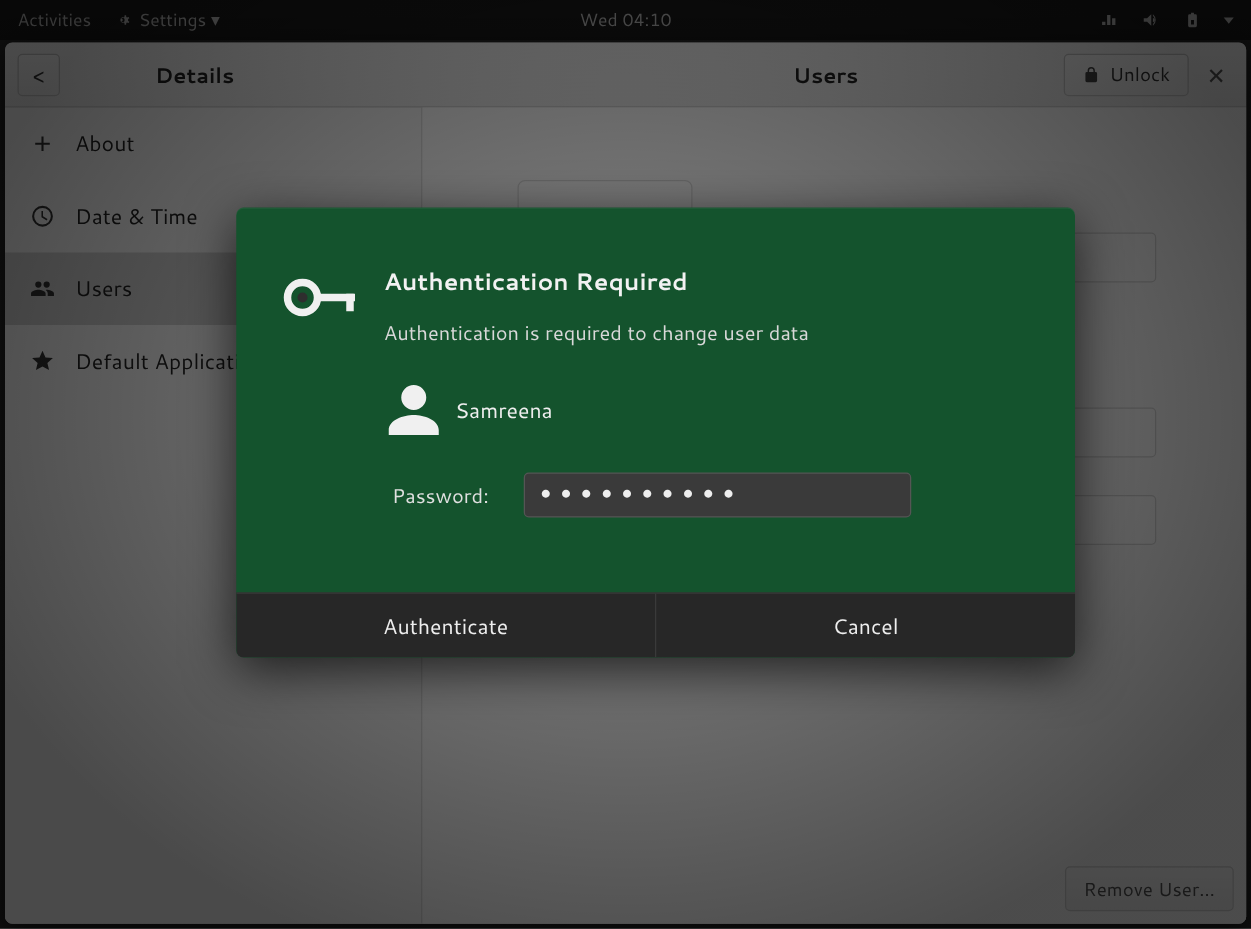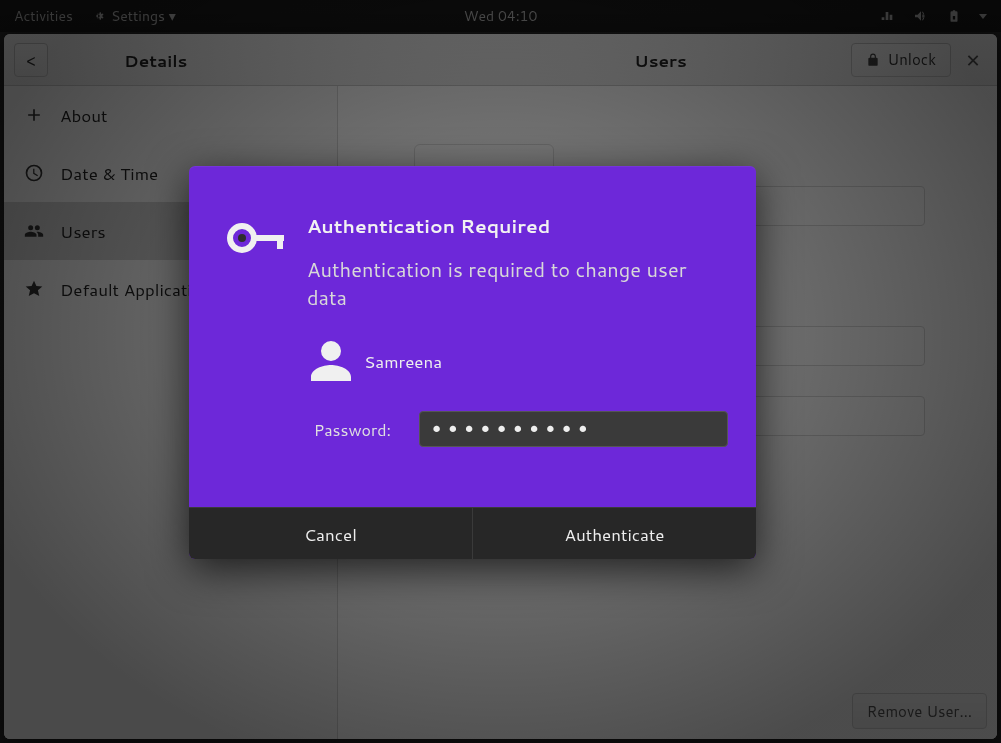--- a/index.html
+++ b/index.html
@@ -185,22 +185,22 @@
       background: radial-gradient(ellipse at 50% 45%, rgba(0,0,0,0.45) 0%, rgba(0,0,0,0.7) 80%);
       z-index: 10;
     }
 
     
     .dialog {
       position: absolute;
       z-index: 20;
       top: 166px;
       left: 189px;
-      width: 567px;
-      background: #6d28d9;
+      width: 671px;
+      background: #14532d;
       border-radius: 6px;
       box-shadow: 0 10px 40px rgba(0,0,0,0.7), inset 0 1px 0 rgba(255,255,255,0.06);
       color: #e4e4e4;
       overflow: hidden;
     }
     .dialog-body {
       padding: 46px 28px 60px 28px;
       display: flex;
     }
     .dlg-icon {
@@ -214,21 +214,21 @@
       flex: 1;
       padding-left: 10px;
     }
     .dlg-title {
       font-size: 19px;
       font-weight: 600;
       color: #f2f2f2;
       margin-bottom: 16px;
     }
     .dlg-sub {
-      font-size: 20px;
+      font-size: 16px;
       color: #d8d8d8;
       margin-bottom: 26px;
     }
     .user-row {
       display: flex;
       align-items: center;
       gap: 9px;
       margin-bottom: 26px;
     }
     .user-row svg { width: 48px; height: 48px; fill: #f0f0f0; }
@@ -371,16 +371,16 @@
           </svg>
         <div class="user-name">Samreena</div>
       </div>
       <div class="pw-row">
         <div class="pw-label">Password:</div>
         <input type="password" class="pw-input" value="●●●●●●●●●●" style="">
       </div>
     </div>
   </div>
   <div class="dialog-buttons">
+    <div class="dlg-btn">Authenticate</div>
     <div class="dlg-btn">Cancel</div>
-    <div class="dlg-btn">Authenticate</div>
   </div>
 </div>
 
 </body></html>

